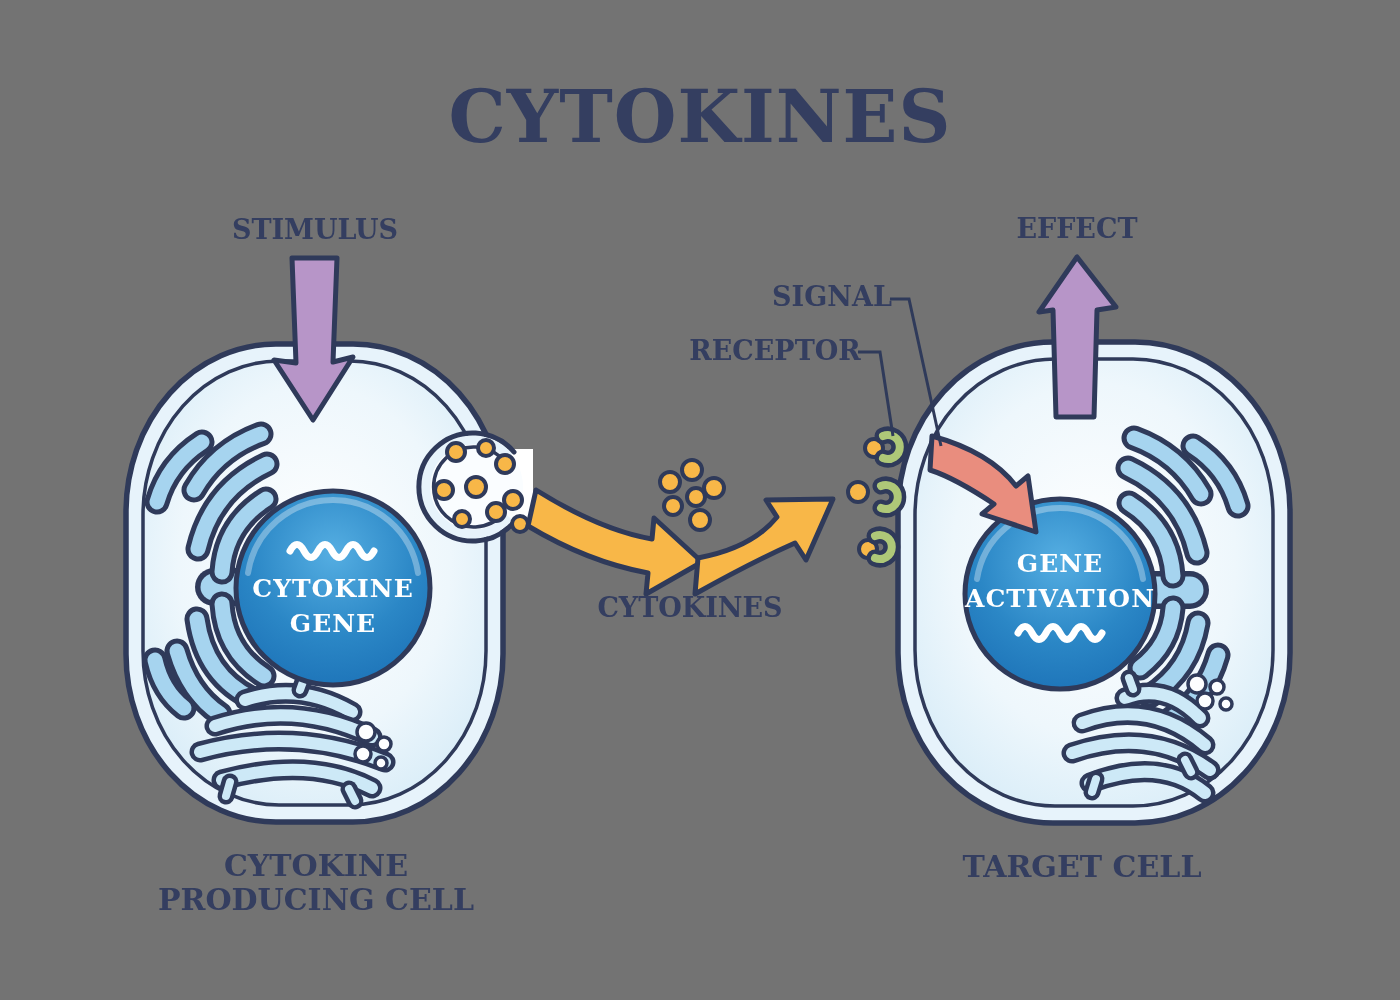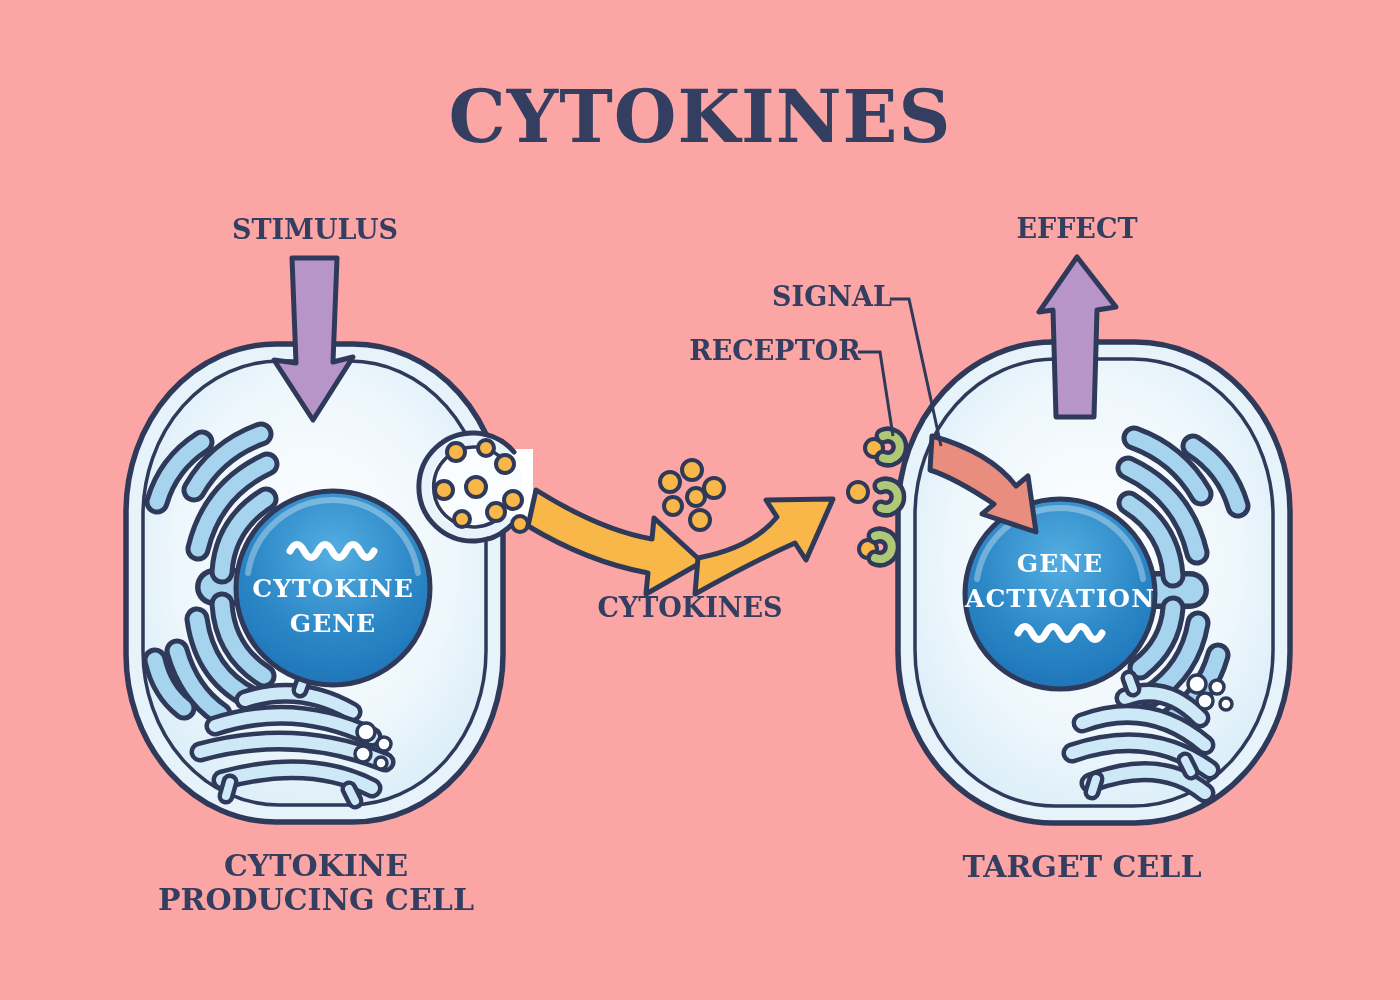--- a/index.html
+++ b/index.html
@@ -1,16 +1,16 @@
 <!DOCTYPE html>
 <html style="--ink: #2f3a5a; --text: #343e60; --purple: #b795c8; --yellow: #f8b748; --salmon: #e98d7e; --green: #aec878; --er-blue: #a6d4ef; --golgi-blue: #cde9f7; --membrane-band: #e7f3fb; --cell-gradient-edge: #cfe8f6; --nucleus-blue: #2585c5;"><head>
 <meta charset="utf-8">
 <style>
   html,body { margin:0; padding:0; background:#ffffff; }
-  .stage { width:1400px; height:1000px; position:relative; background:#fca5a5; }
+  .stage { width:1400px; height:1000px; position:relative; background:#737373; }
   svg { display:block; }
 
   text { font-family:"DejaVu Serif", serif; font-weight:bold; text-anchor:middle; }
   .t-title   { font-size:72px; fill:var(--text); letter-spacing:1px; }
   .t-label   { font-size:27px; fill:var(--text); }
   .t-caption { font-size:30px; fill:var(--text); }
   .t-nuc     { font-size:25px; fill:#ffffff; letter-spacing:1px; }
 
   .mem-o { fill:var(--membrane-band); stroke:var(--ink); stroke-width:5.5; }
   .mem-i { fill:url(#cellGrad);       stroke:var(--ink); stroke-width:3.5; }

